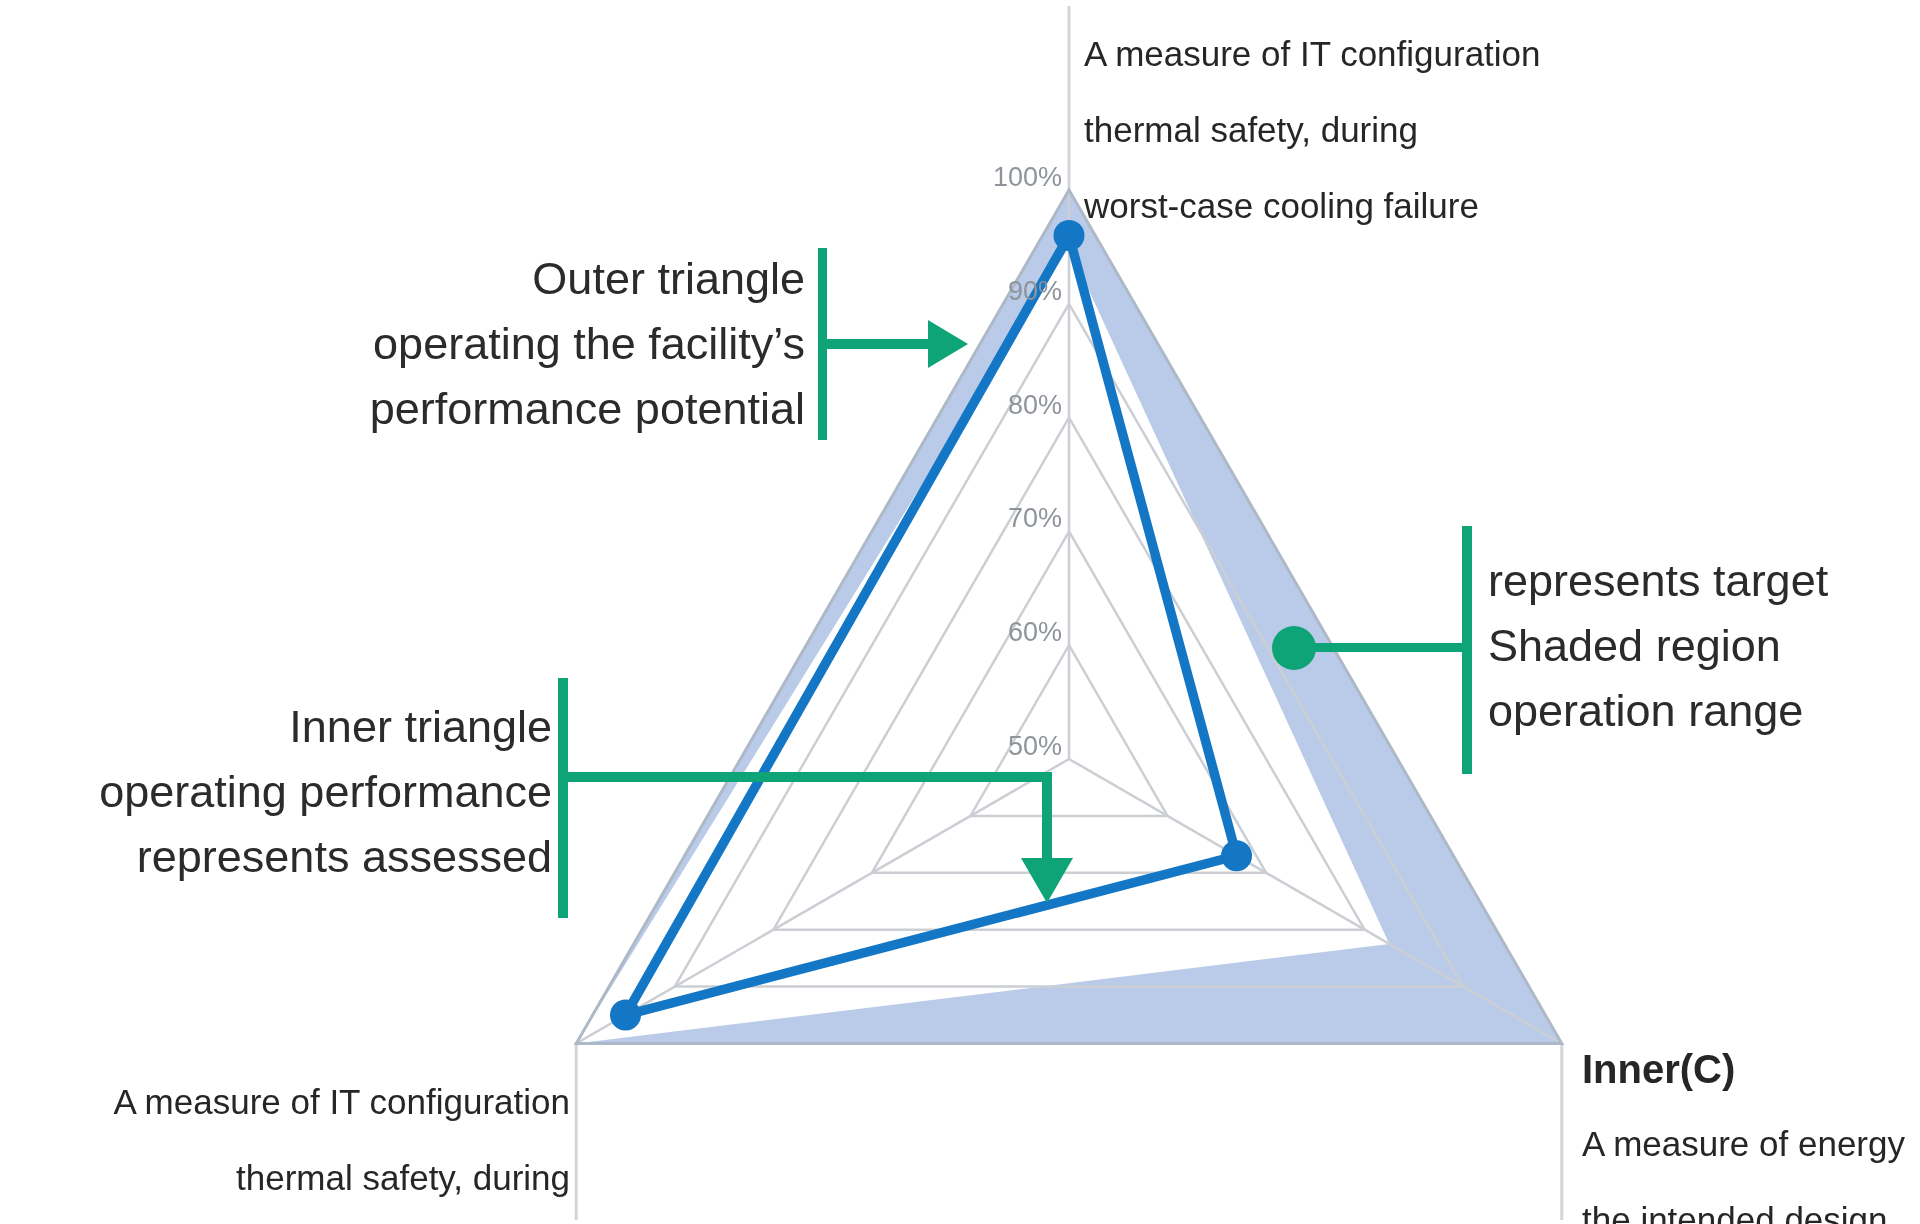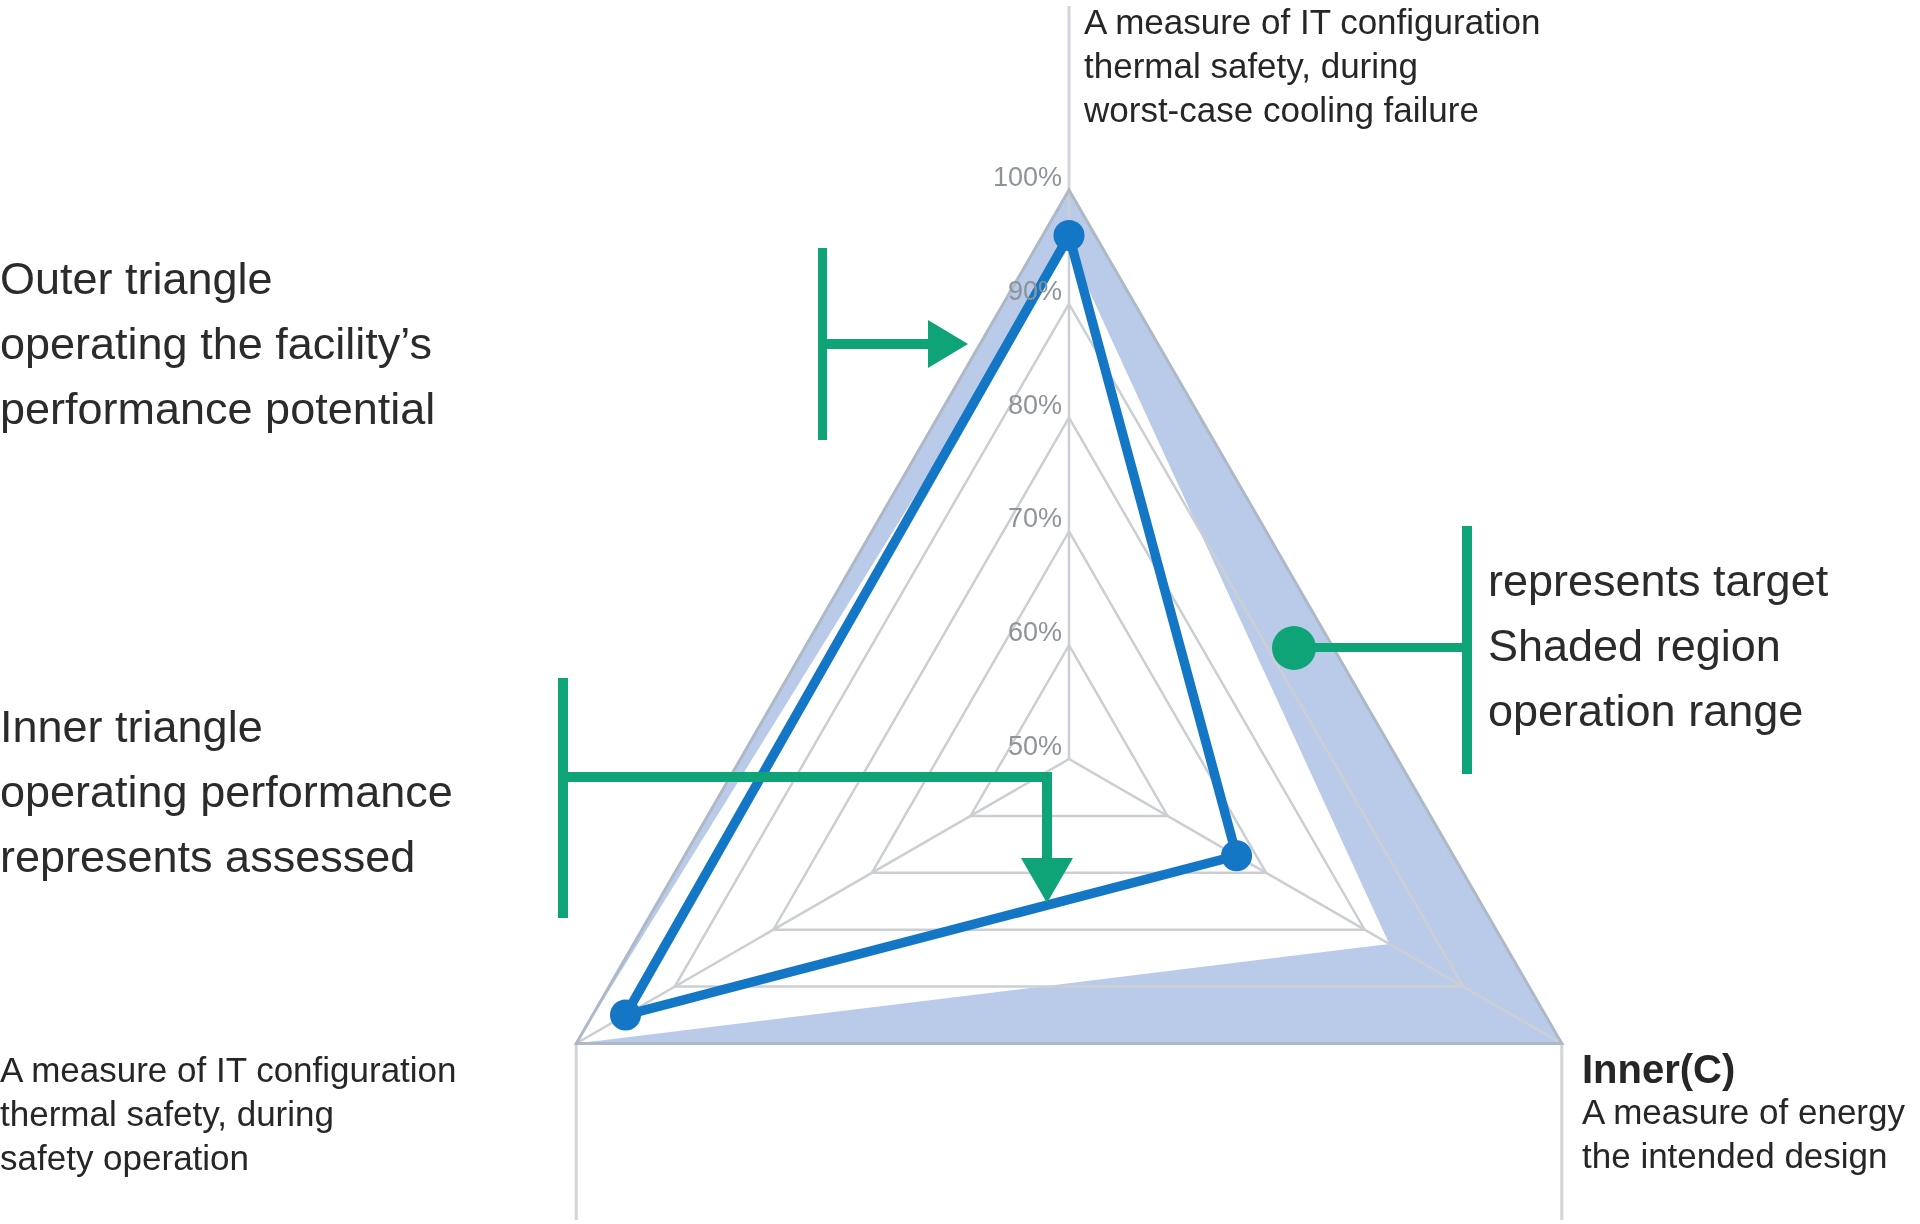--- a/index.html
+++ b/index.html
@@ -3,22 +3,22 @@
 <meta charset="utf-8">
 <style>
   html,body{margin:0;padding:0;background:#ffffff;}
   #stage{
     position:relative;width:1920px;height:1224px;overflow:hidden;background:#ffffff;
     font-family:"Liberation Sans","DejaVu Sans",sans-serif;
   }
   #radar-svg{position:absolute;left:0;top:0;width:1920px;height:1224px;}
   .axis-label{position:absolute;color:#262626;}
   .axis-title{font-size:40px;font-weight:700;line-height:42px;}
-  .axis-desc{font-size:35px;font-weight:400;line-height:44px;}
-  .align-right{text-align:left;}
+  .axis-desc{font-size:35px;font-weight:400;line-height:44px;margin-top:32px;}
+  .align-right{text-align:right;}
   .align-left{text-align:left;}
   .ann{position:absolute;color:#2b2b2b;font-size:45px;font-weight:400;line-height:65px;}
 </style>
 </head>
 <body>
 
 <div id="stage">
 
   <svg id="radar-svg" viewBox="0 0 1920 1224">
       <path d="M1069 190 L 1561.7684526 1043.5 L 576.2315474 1043.5 Z M1069 246.89999999999998 L 1389.2994941900001 943.925 L 576.2315474 1043.5 Z " fill="#b9cbe8" fill-rule="evenodd"></path>

